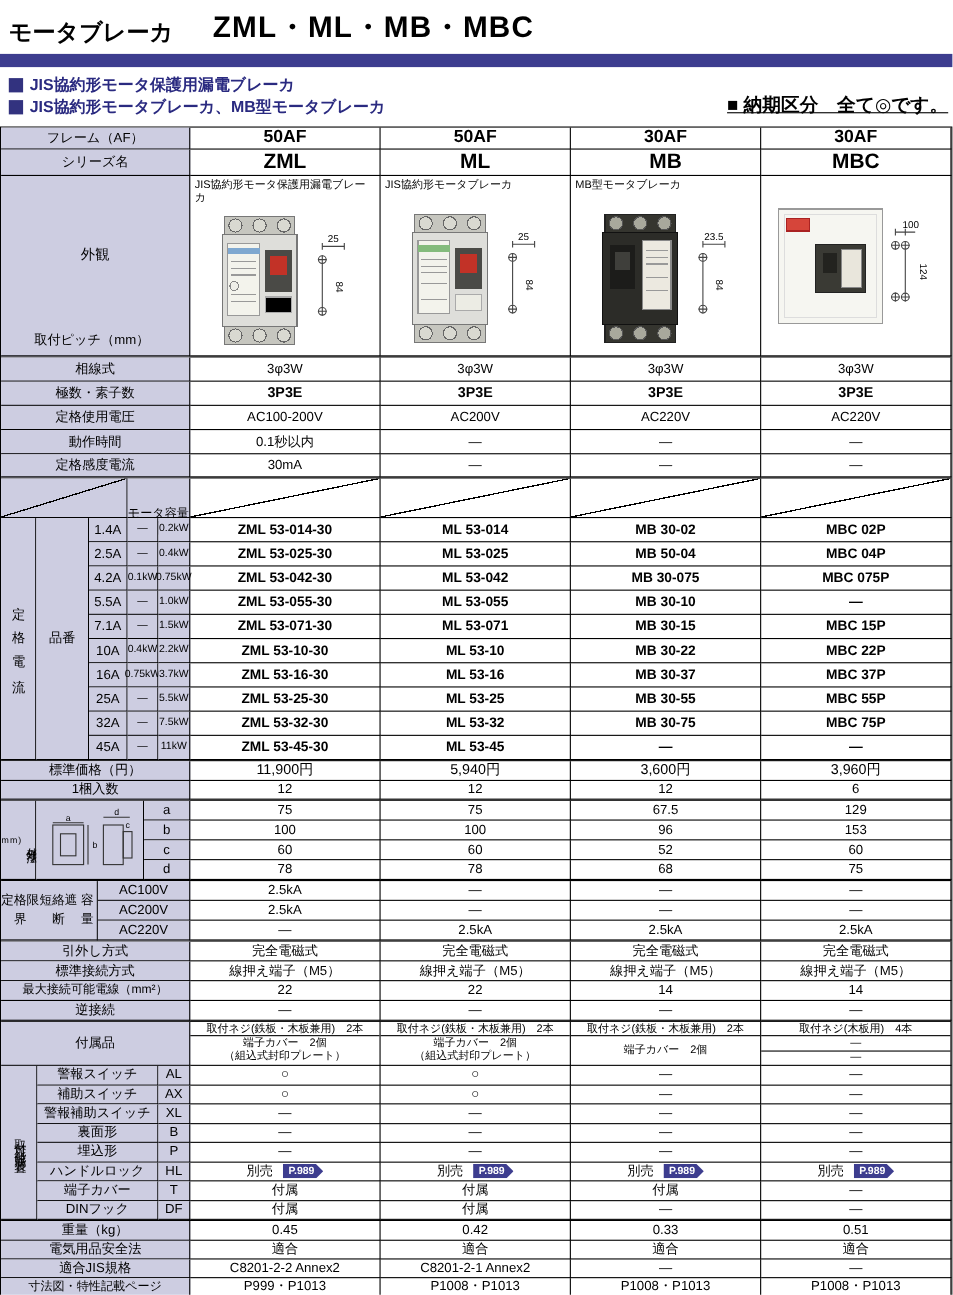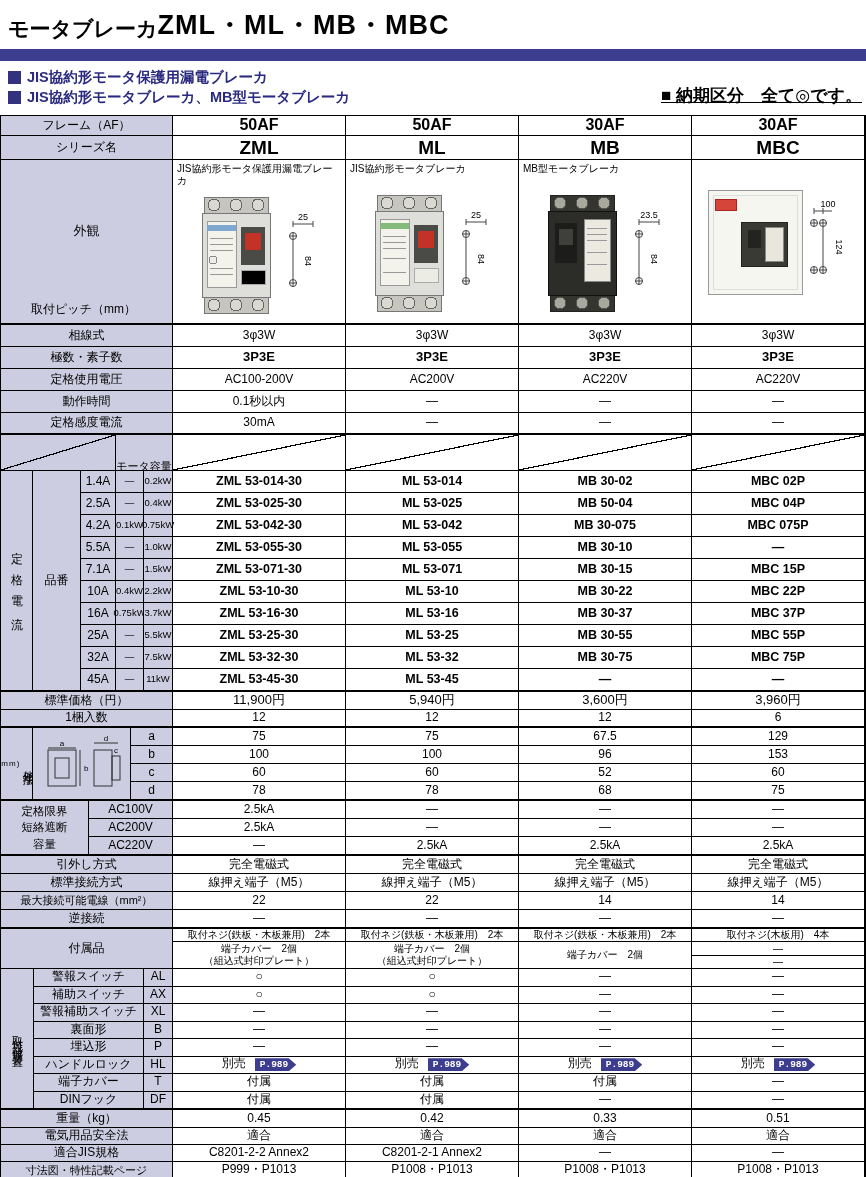--- a/index.html
+++ b/index.html
@@ -1,20 +1,20 @@
 <!DOCTYPE html>
 <html><head>
 <meta charset="utf-8">
 <style>
   * { margin:0; padding:0; box-sizing:border-box; }
   body { width:866px; height:1177px; background:#fff; color:#000;
          font-family:"Liberation Sans","DejaVu Sans",sans-serif; overflow:hidden; }
 
   
-  .titlebar { display:flex; align-items:flex-end; padding:7px 0 4px 8px; }
+  .titlebar { display:flex; align-items:flex-end; gap:36px; padding:7px 0 4px 8px; }
   .title    { font-size:21px; font-weight:bold; }
   .models   { font-size:27px; font-weight:bold; letter-spacing:1px; }
   .purplebar{ height:12px; background:#3d3d8f; margin:2px 0 6px 0; }
   .subwrap  { position:relative; padding-left:8px; }
   .subline  { display:flex; align-items:center; gap:6px; height:20px; }
   .sq       { width:13px; height:13px; background:#32327f; display:inline-block; }
   .subtxt   { font-size:14.5px; font-weight:bold; color:#2a2a80; }
   .delivery { position:absolute; right:4px; bottom:0; font-size:17px; font-weight:bold; color:#000;text-decoration:underline; }
 
   
@@ -68,36 +68,36 @@
   .pn { font-weight:bold; font-size:12.5px; }
 
   
   .dimsec { display:grid; grid-template-columns:32px 98px 42px repeat(4,1fr); grid-auto-rows:18px; }
   .vl-dim { grid-area:1/1/5/2; flex-direction:column; letter-spacing:1px; font-size:11px; }
   .vl-dim .unit { writing-mode:horizontal-tb; font-size:8px; }
   .dim-diagram { grid-area:1/2/5/3; }
 
   
   .brk { display:grid; grid-template-columns:88px 84px repeat(4,1fr); grid-auto-rows:18px; }
-  .brk-label { grid-area:1/1/4/2; flex-direction:column; font-size:11.5px; line-height:1.4; }
+  .brk-label { grid-area:1/1/4/2; flex-direction:row; font-size:11.5px; line-height:1.4; }
 
   
   .att { display:grid; grid-template-columns:33px 110px 29px repeat(4,1fr); grid-auto-rows:17.5px; }
   .vl-att { grid-area:1/1/9/2; letter-spacing:3px; font-size:11px; }
 
   
   .accrow { display:grid; grid-template-columns:172px repeat(4,1fr); grid-template-rows:40px; }
   .acc { display:flex; flex-direction:column; border-right:1px solid #000; border-bottom:1px solid #000; font-size:10px; }
   .acc .l1 { height:13px; border-bottom:1px solid #000; display:flex; align-items:center; justify-content:center; }
   .acc .rest { flex:1; display:flex; flex-direction:column; align-items:center; justify-content:center; line-height:1.2; }
   .acc .l2b { flex:1; border-bottom:1px solid #000; display:flex; align-items:center; justify-content:center; }
   .acc .l3b { flex:1; display:flex; align-items:center; justify-content:center; }
 
   
-  .betsu { display:flex; align-items:center; justify-content:center; gap:9px;font-family:Liberation Mono, monospace; }
+  .betsu { display:flex; align-items:center; justify-content:center; gap:9px; }
   .badge { background:#3d3d8f; color:#fff; font-size:9.5px; font-weight:bold; line-height:13px;
            padding:0 8px 0 5px; clip-path:polygon(0 0,82% 0,100% 50%,82% 100%,0 100%); }
 
   
   .brsvg rect, .brsvg circle, .brsvg line { shape-rendering:crispEdges; }
 </style>
 </head>
 <body>
 
 <div class="titlebar">

